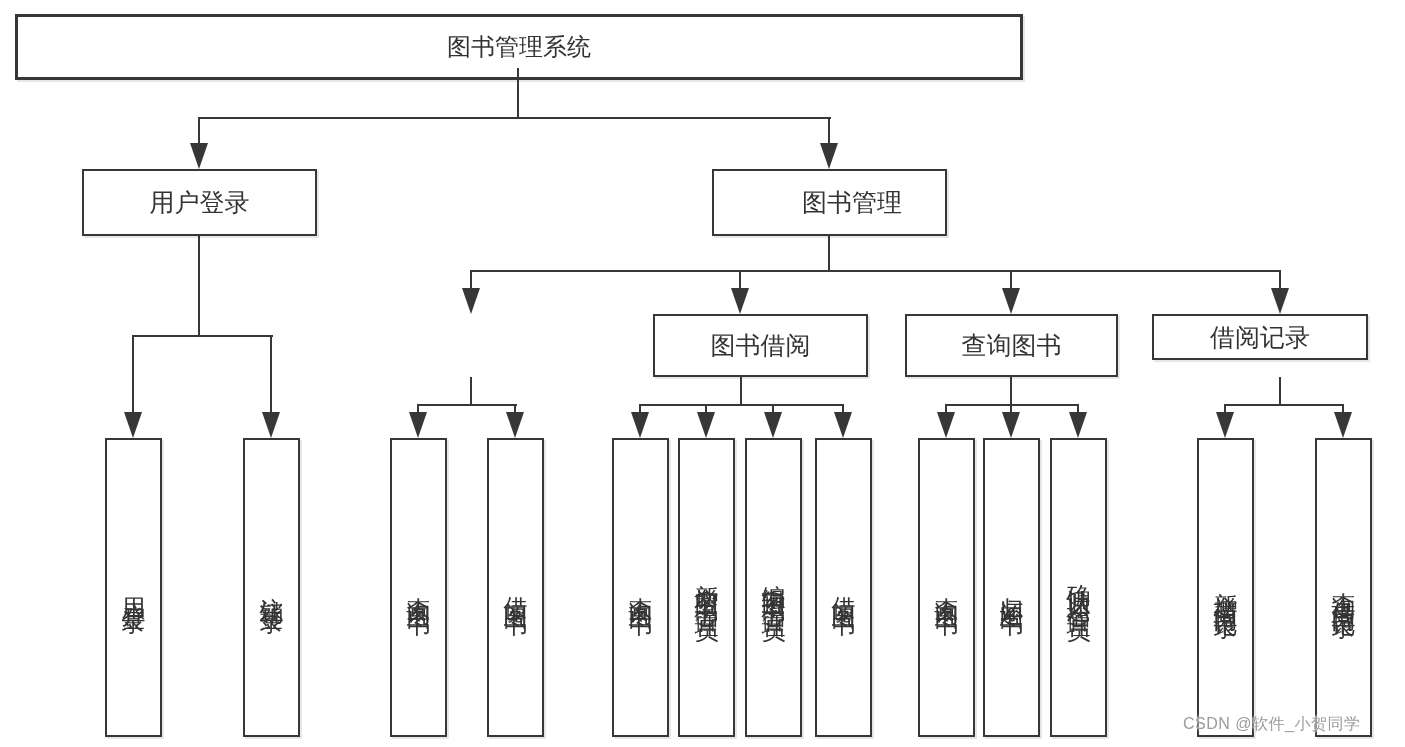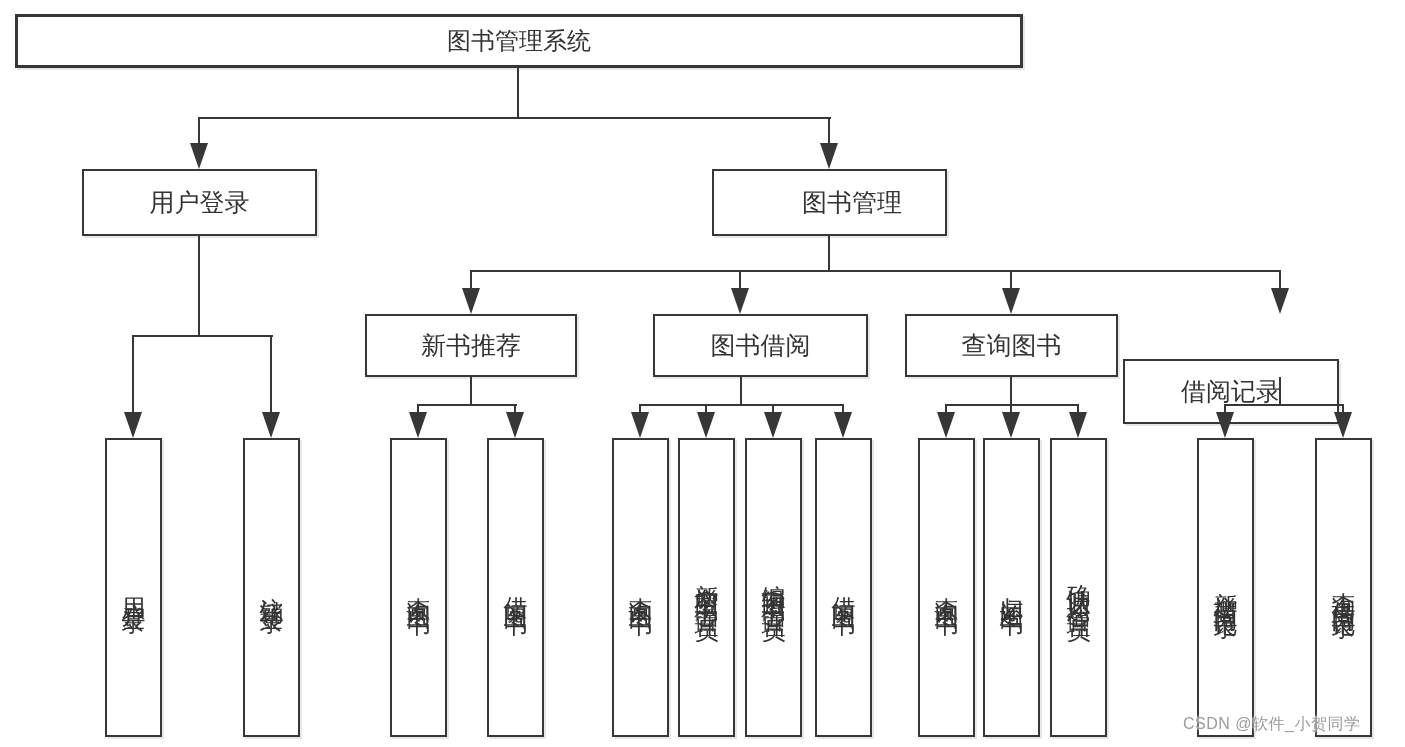--- a/index.html
+++ b/index.html
@@ -45,21 +45,21 @@
     font-size:16px;color:var(--wm);
     text-shadow:0 0 2px #fff,0 0 4px #fff;
     letter-spacing:0.5px;
   }
 </style>
 </head>
 <body>
 
 <div class="canvas">
 
-  <div class="box root" style="left:15px;top:14px;width:1008px;height:54px;">图书管理系统</div>
+  <div class="box root" style="left:15px;top:14px;width:1008px;height:66px;">图书管理系统</div>
 
   <div class="vline" style="left:517px;top:68px;height:50px;"></div>
   <div class="hline" style="left:198px;top:117px;width:633px;"></div>
   <div class="vline" style="left:198px;top:117px;height:33px;"></div>
   <div class="arrow" style="left:190px;top:143px;"></div>
   <div class="vline" style="left:828px;top:117px;height:33px;"></div>
   <div class="arrow" style="left:820px;top:143px;"></div>
 
   <div class="box lvl" style="left:82px;top:169px;width:235px;height:67px;">用户登录</div>
   <div class="box lvl" style="left:712px;top:169px;width:235px;height:67px;padding-left:45px;">图书管理</div>
@@ -75,24 +75,23 @@
   <div class="hline" style="left:470px;top:270px;width:811px;"></div>
   <div class="vline" style="left:470px;top:270px;height:22px;"></div>
   <div class="arrow" style="left:462px;top:288px;"></div>
   <div class="vline" style="left:739px;top:270px;height:22px;"></div>
   <div class="arrow" style="left:731px;top:288px;"></div>
   <div class="vline" style="left:1010px;top:270px;height:22px;"></div>
   <div class="arrow" style="left:1002px;top:288px;"></div>
   <div class="vline" style="left:1279px;top:270px;height:22px;"></div>
   <div class="arrow" style="left:1271px;top:288px;"></div>
 
-  <div class="box lvl" style="left:365px;top:314px;width:212px;height:63px;">新书推荐</div>
   <div class="box lvl" style="left:633px;top:314px;width:215px;height:63px;margin-left:20px;">图书借阅</div>
   <div class="box lvl" style="left:905px;top:314px;width:213px;height:63px;">查询图书</div>
-  <div class="box lvl" style="left:1123px;top:314px;width:216px;height:65px;margin-top:45px;">借阅记录</div>
+  <div class="box lvl" style="left:1152px;top:314px;width:216px;height:46px;">借阅记录</div>
 
   <div class="vline" style="left:470px;top:377px;height:29px;"></div>
   <div class="hline" style="left:417px;top:404px;width:100px;"></div>
   <div class="vline" style="left:417px;top:404px;height:13px;"></div>
   <div class="arrow" style="left:409px;top:412px;"></div>
   <div class="vline" style="left:514px;top:404px;height:13px;"></div>
   <div class="arrow" style="left:506px;top:412px;"></div>
 
   <div class="vline" style="left:740px;top:377px;height:29px;"></div>
   <div class="hline" style="left:639px;top:404px;width:205px;"></div>

